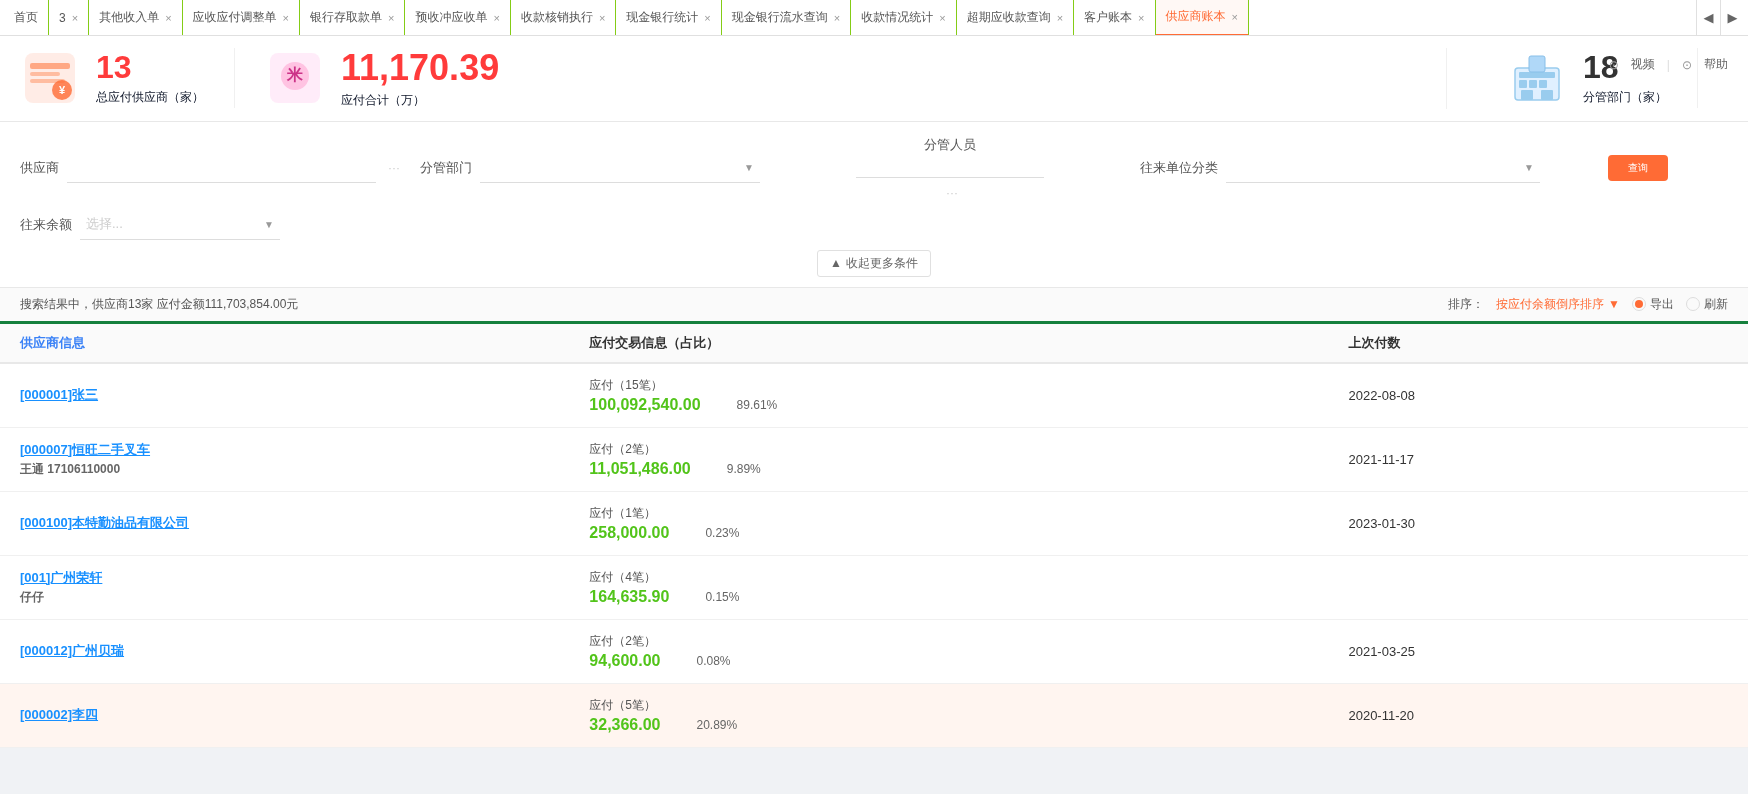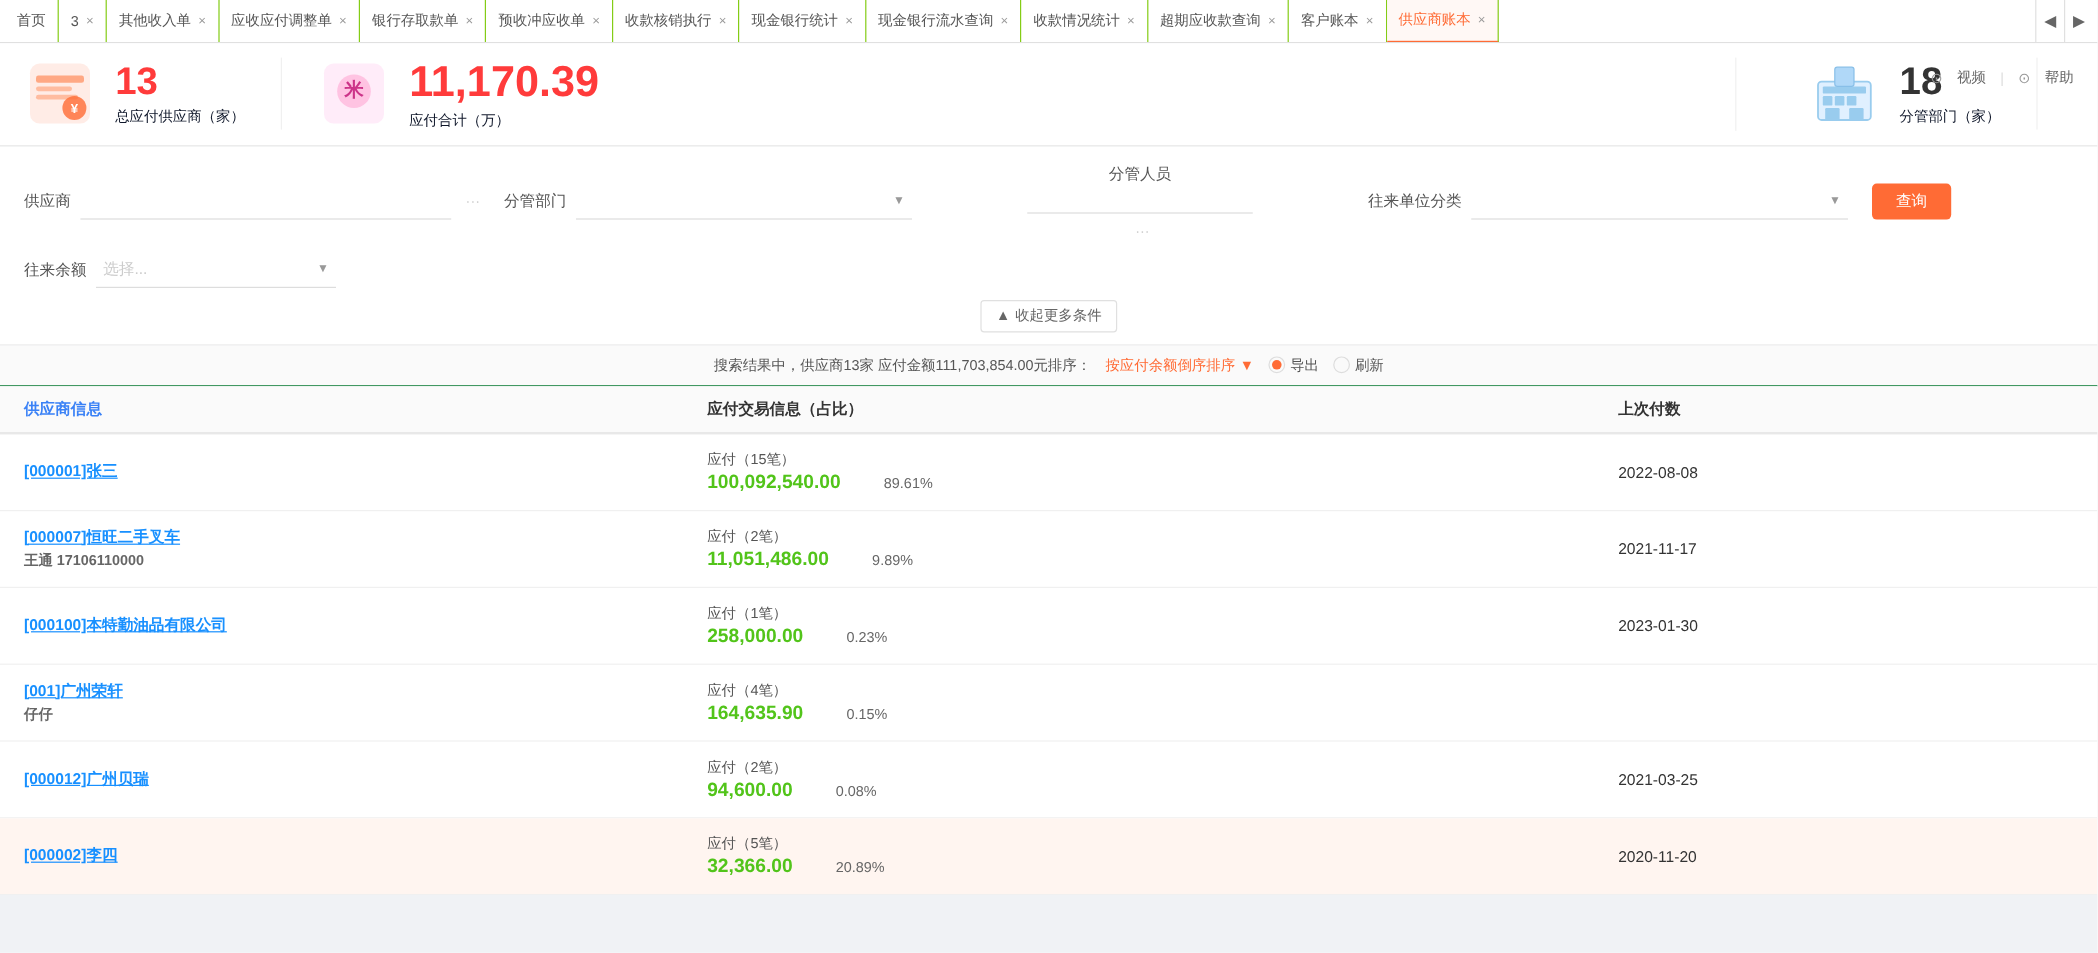--- a/index.html
+++ b/index.html
@@ -145,47 +145,48 @@
     }
     .filter-select-wrap .placeholder { color: #ccc; font-size: 13px; }
     .filter-select-wrap .chevron { color: #999; font-size: 10px; }
     .filter-dots { color: #ccc; font-size: 12px; margin-left: 4px; cursor: pointer; }
     .query-btn {
       background: #ff6b35;
       color: #fff;
       border: none;
       border-radius: 4px;
       padding: 6px 20px;
-      font-size: 13px;
+      font-size: 10px;
       cursor: pointer;
       flex-shrink: 0;
+      margin-left: 48px;
     }
     .collapse-btn {
       display: flex;
       align-items: center;
       justify-content: center;
       gap: 4px;
       font-size: 12px;
       color: #666;
       cursor: pointer;
       padding: 4px 12px;
       border: 1px solid #e0e0e0;
       border-radius: 3px;
       background: #fff;
       margin: 0 auto;
     }
 
     
     .result-bar {
       display: flex;
       align-items: center;
-      justify-content: center;
+      justify-content: space-between;
       padding: 8px 20px;
       background: #fafafa;
-      border-bottom: 1px solid #15803d;
+      border-bottom: 3px solid #15803d;
       font-size: 12px;
       color: #555;
     }
     .result-bar .sort-area {
       display: flex;
       align-items: center;
       gap: 12px;
     }
     .sort-label { color: #555; }
     .sort-select {

